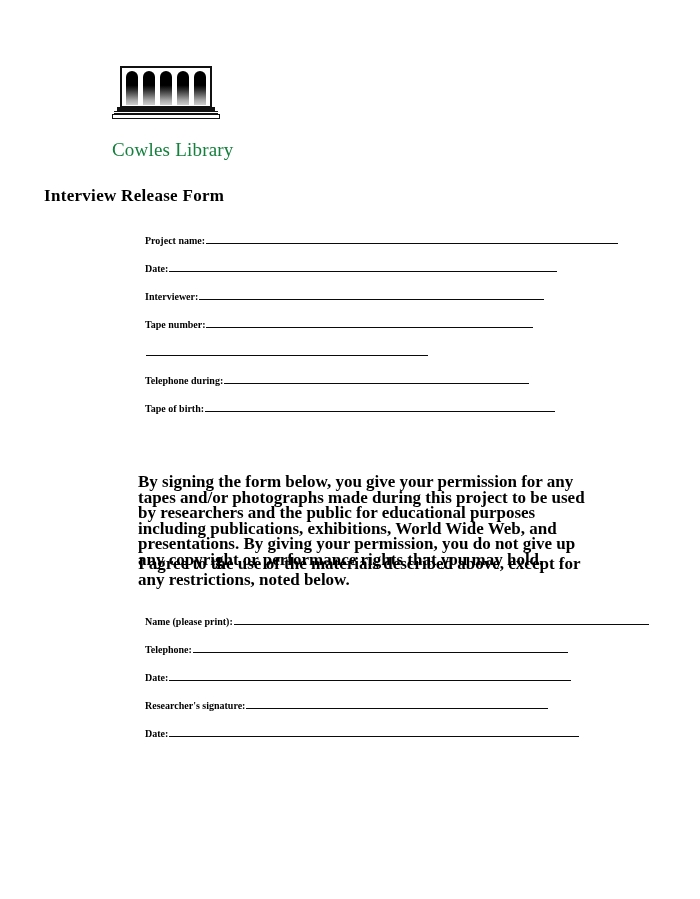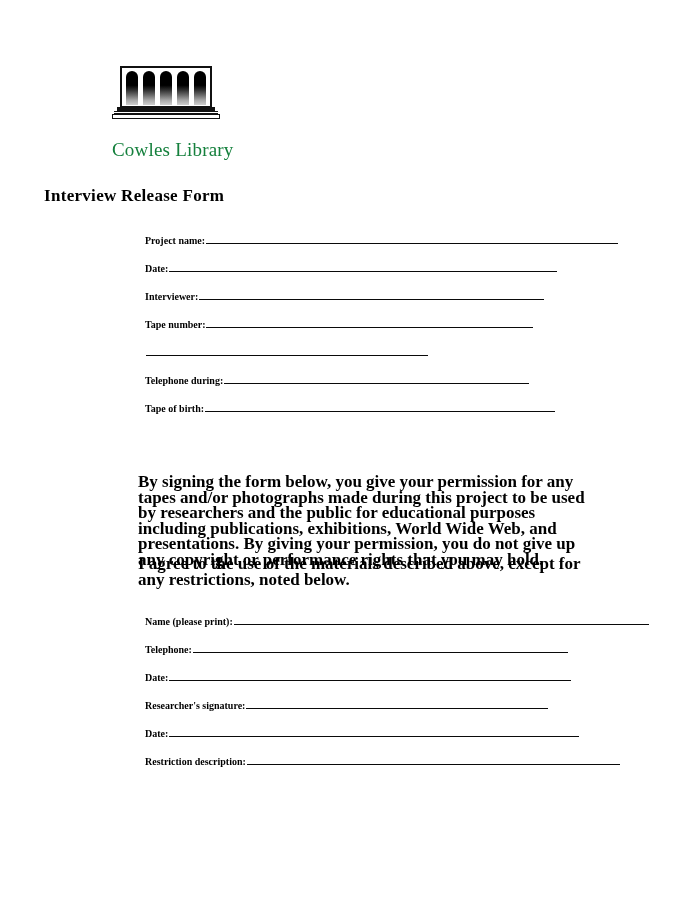--- a/index.html
+++ b/index.html
@@ -204,16 +204,15 @@
   <div class="para" id="para-permission">By signing the form below, you give your permission for any tapes and/or photographs made during this project to be used by researchers and the public for educational purposes including publications, exhibitions, World Wide Web, and presentations.    By giving your permission, you do not give up any copyright or performance rights that you may hold.</div>
 
   <div class="para" id="para-agree">I agree to the use of the materials described above, except for any restrictions, noted below.</div>
 
   <div class="fields-bottom">
       <div class="field-row"><span class="field-label">Name (please print):</span><span class="field-rule" style="width: 415px;"></span></div>
       <div class="field-row"><span class="field-label">Telephone:</span><span class="field-rule" style="width: 375px;"></span></div>
       <div class="field-row"><span class="field-label">Date:</span><span class="field-rule" style="width: 402px;"></span></div>
       <div class="field-row"><span class="field-label">Researcher's signature:</span><span class="field-rule" style="width: 302px;"></span></div>
       <div class="field-row"><span class="field-label">Date:</span><span class="field-rule" style="width: 410px;"></span></div>
-      <div class="field-row"><span class="field-label">Restriction description:</span><span class="field-rule" style="width: 373px;"></span></div>
     </div>
 
 </div>
 
 </body></html>

